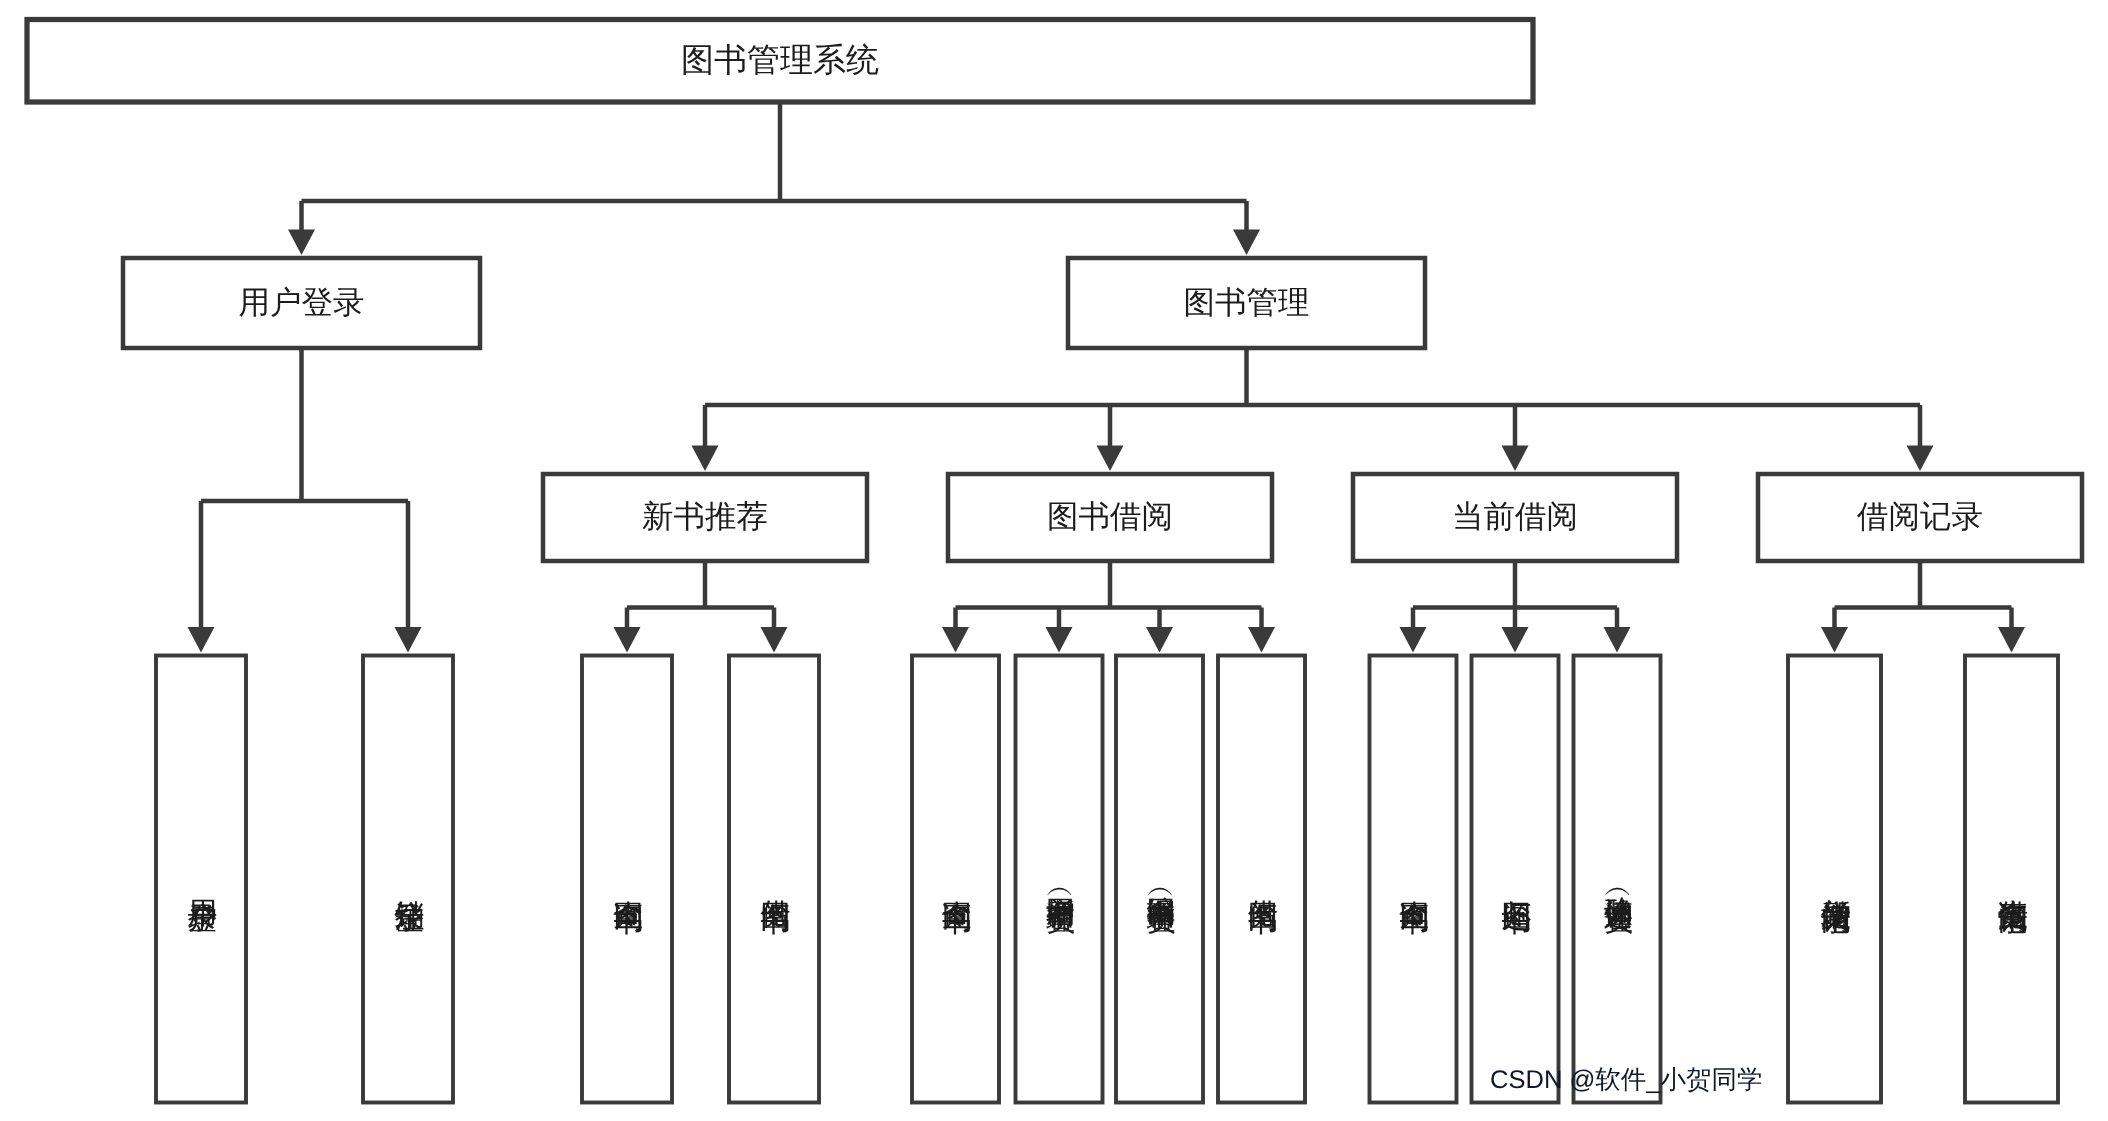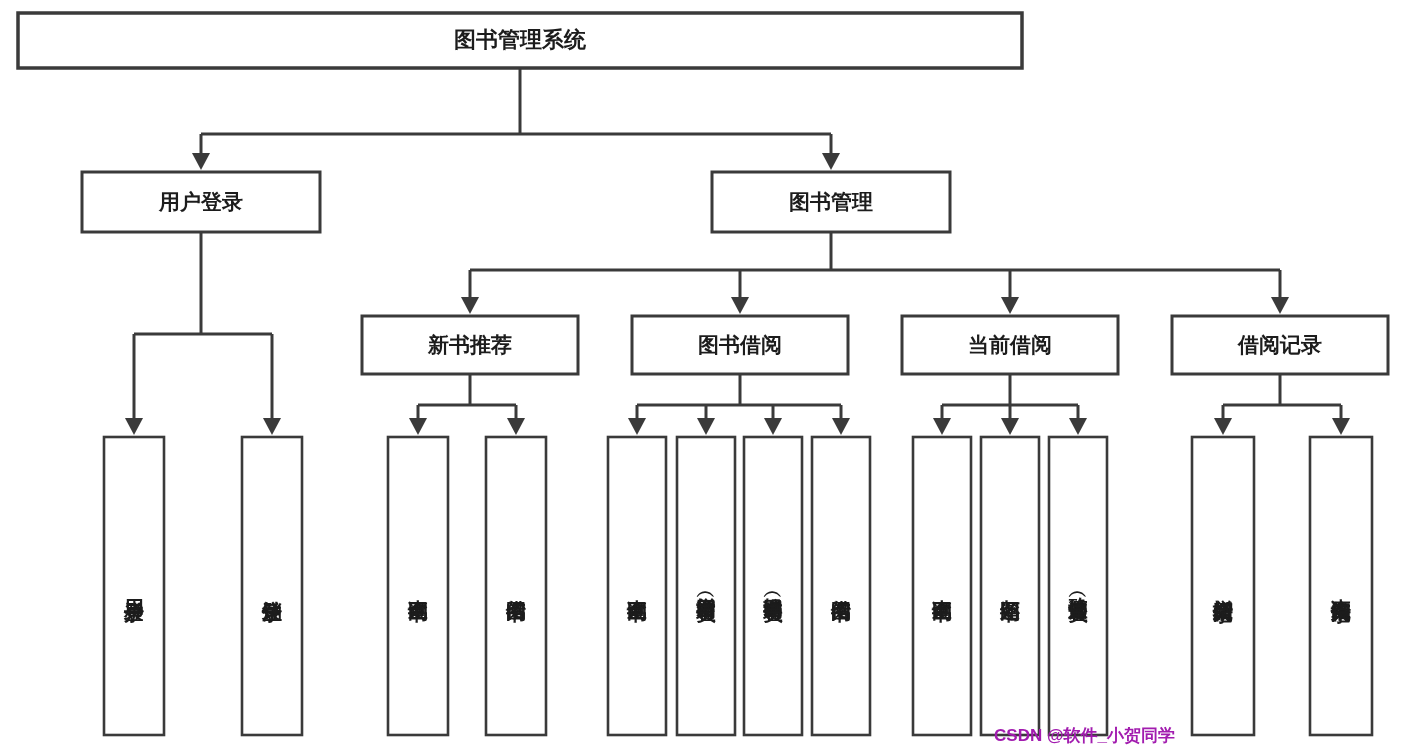--- a/index.html
+++ b/index.html
@@ -11,21 +11,20 @@
     width: 1405px;
     height: 747px;
     font-family: "Liberation Sans", "DejaVu Sans", sans-serif;
     overflow: hidden;
     position: relative;
   }
   #diagram-root {
     position: relative;
     width: 1189px;
     height: 747px;
-    font-weight: bold;
   }
   svg.diagram-canvas {
     position: absolute;
     top: 0;
     left: 0;
     width: 1405px;
     height: 747px;
     display: block;
   }
   .node-box {
@@ -67,24 +66,24 @@
     font-size: 20px;
     line-height: 1.05;
     color: #1c1c1c;
     letter-spacing: 1px;
     white-space: nowrap;
     text-align: center;
   }
   .watermark {
     position: absolute;
     right: 14px;
-    bottom: 0;
+    bottom: 16px;
     font-family: "Liberation Sans", "DejaVu Sans", sans-serif;
     font-size: 17px;
-    color: #a21caf;
+    color: #0f172a;
     white-space: nowrap;
     user-select: none;
   }
 </style>
 </head>
 <body>
 
 <div id="diagram-root">
   <svg class="diagram-canvas" viewBox="0 0 1405 747">
     <g id="connector-layer">

